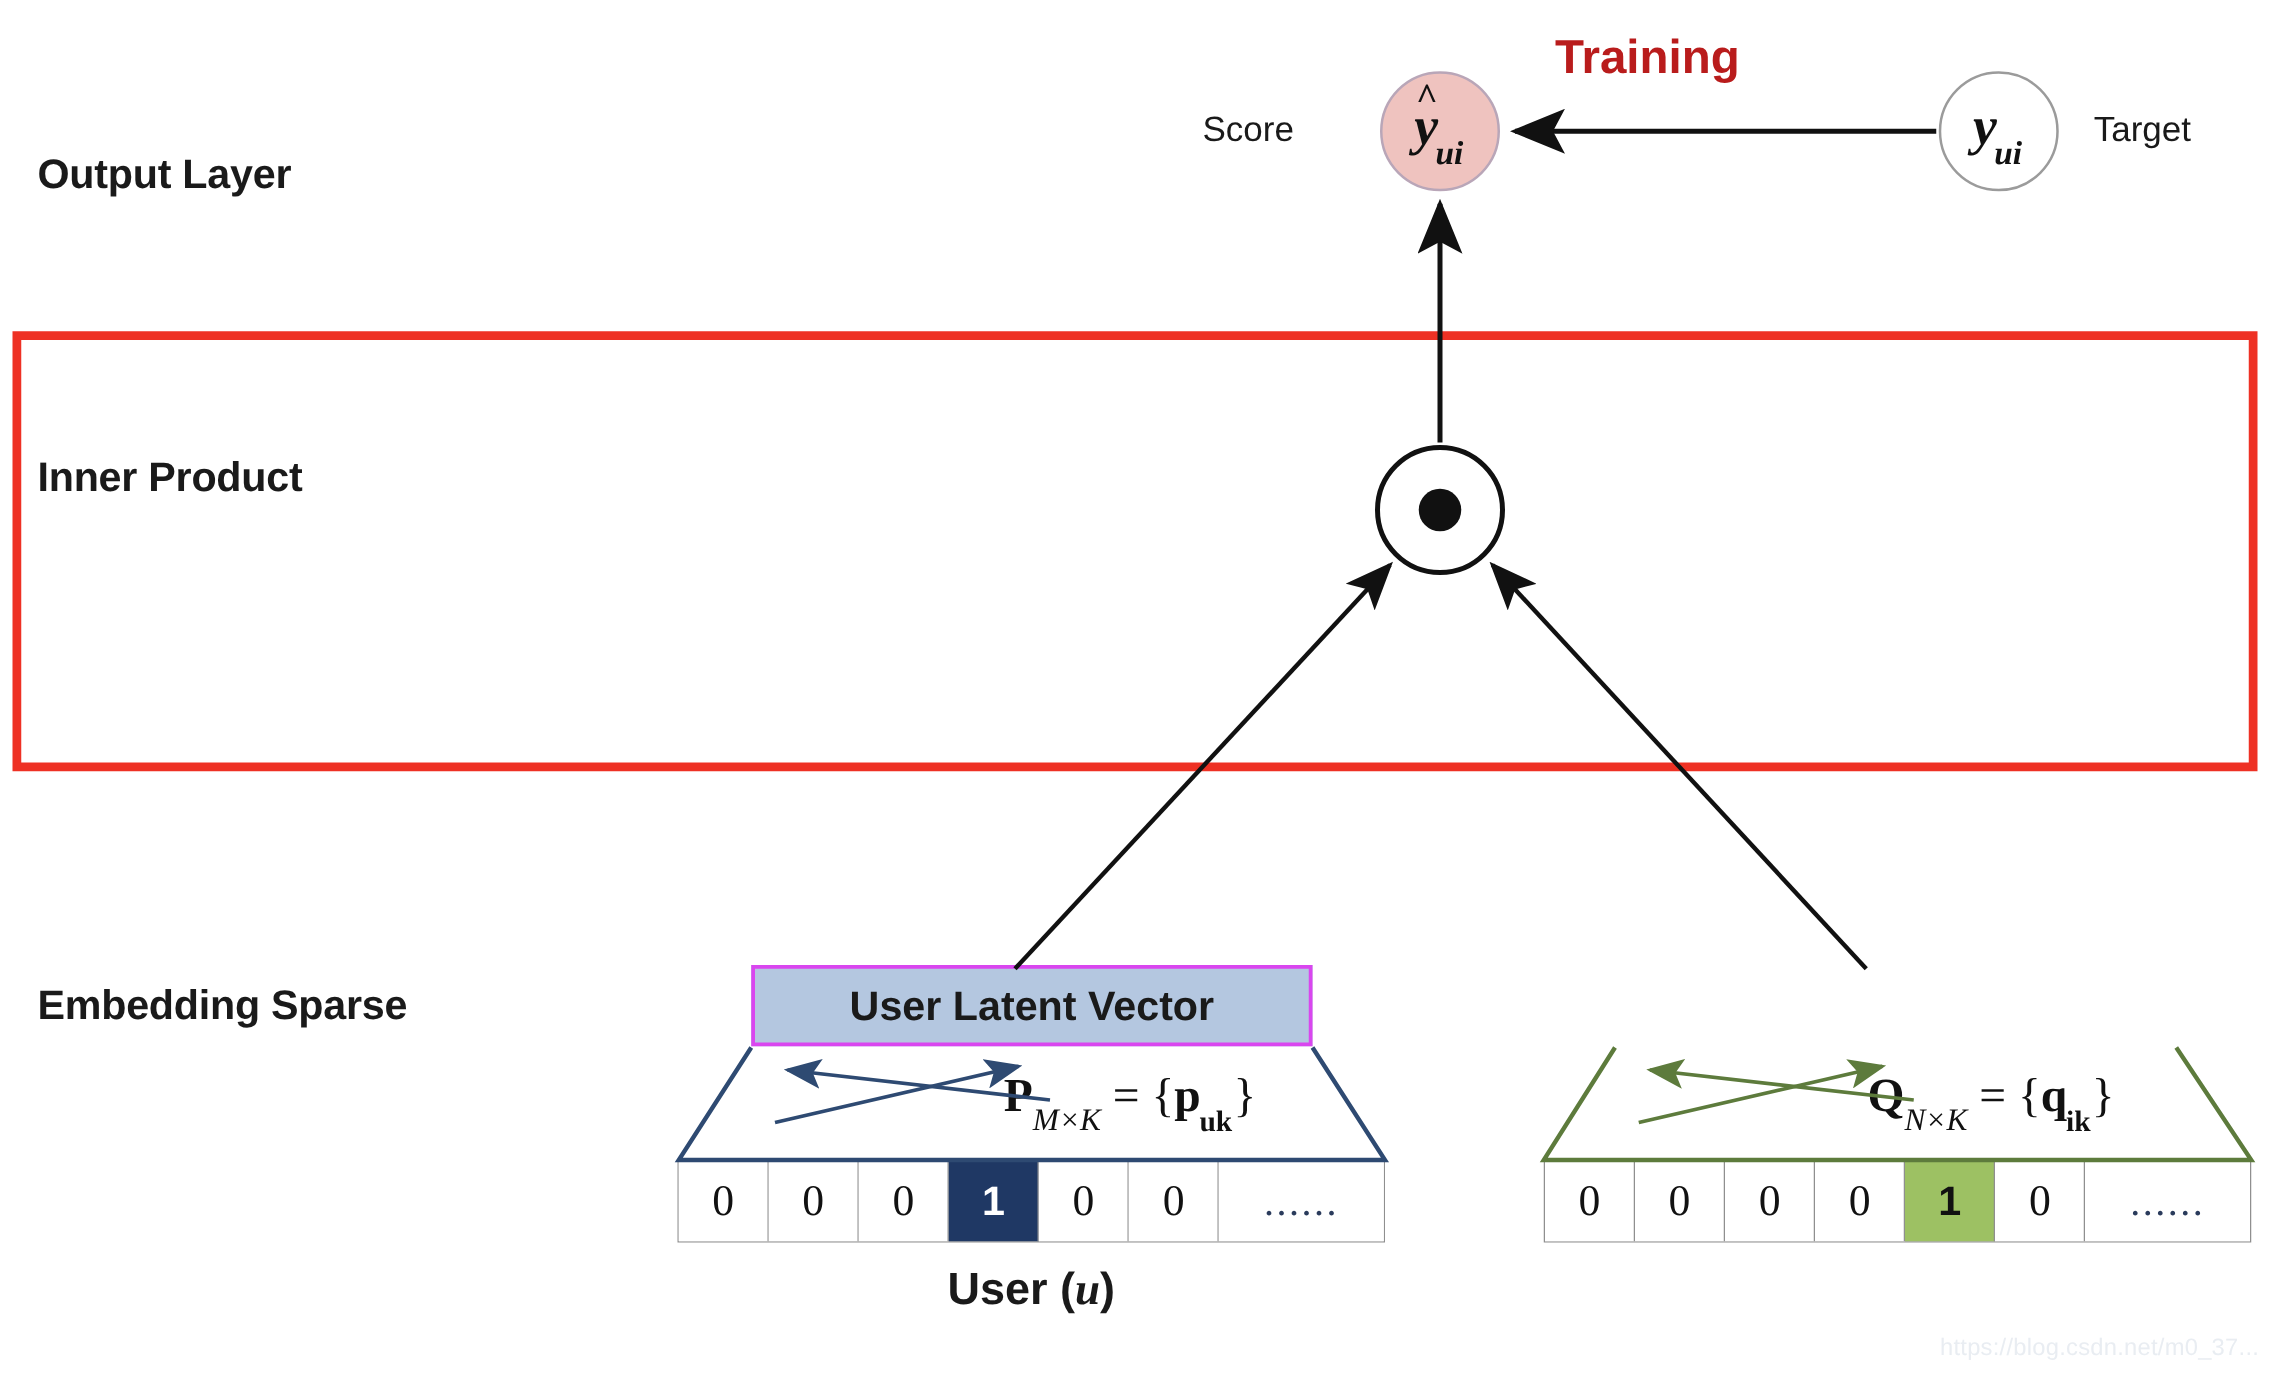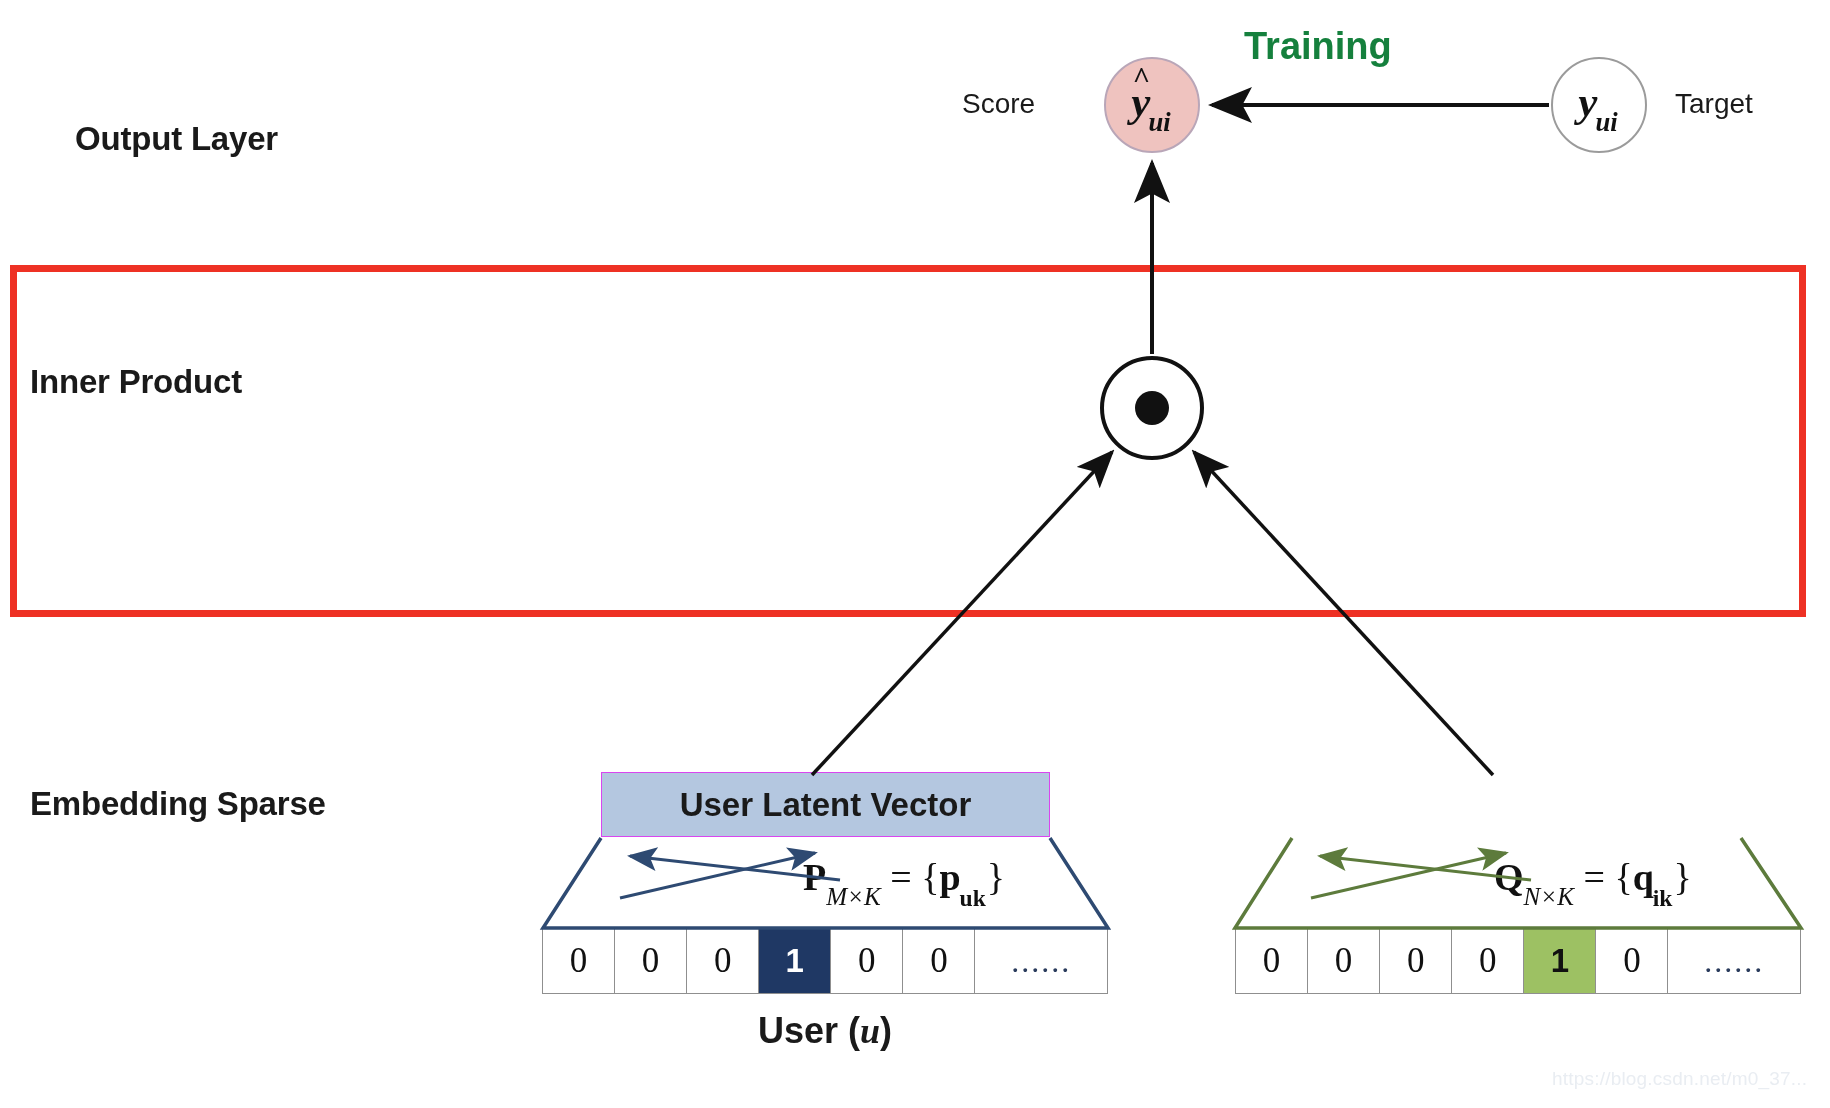--- a/index.html
+++ b/index.html
@@ -21,21 +21,21 @@
   
   .layer-label {
     position: absolute;
     font-family: "Liberation Sans", sans-serif;
     font-weight: bold;
     color: #1a1a1a;
     font-size: 33px;
     letter-spacing: -0.2px;
     white-space: nowrap;
   }
-  #label-output      { left: 30px;  top: 120px; margin-left: 45px; }
+  #label-output      { left: 30px;  top: 120px; }
   #label-inner       { left: 30px;  top: 363px; text-align: right; }
   #label-embedding   { left: 30px;  top: 785px; }
   #label-input       { left: 30px;  top: 928px; }
 
   
   #red-box {
     position: absolute;
     left: 10px; top: 265px;
     width: 1796px; height: 352px;
     border: 7px solid #EE3124;
@@ -53,21 +53,21 @@
     white-space: nowrap;
   }
   #label-score  { left: 962px; top: 88px; }
   #label-target { left: 1675px; top: 88px; }
   #label-training {
     position: absolute;
     left: 1244px; top: 25px;
     font-family: "Liberation Sans", sans-serif;
     font-weight: bold;
     font-size: 38px;
-    color: #15803d;
+    color: #b91c1c;
     white-space: nowrap;
   }
 
   
   .node-circle {
     position: absolute;
     border-radius: 50%;
     box-sizing: border-box;
     display: flex;
     align-items: center;
@@ -136,21 +136,21 @@
     font-family: "Liberation Sans", sans-serif;
     font-weight: bold;
     font-size: 33px;
     color: #1a1a1a;
     white-space: nowrap;
   }
   #user-lv-header {
     left: 601px; top: 772px;
     width: 449px; height: 65px;
     background: #B4C7E0;
-    border: 1px solid #d946ef;
+    border: 3px solid #d946ef;
   }
   #item-lv-header {
     left: 1292px; top: 772px;
     width: 449px; height: 65px;
     background: #C3D6A8;
     border: 1px solid #8aa36a;
   }
 
   
   .cell-row {

